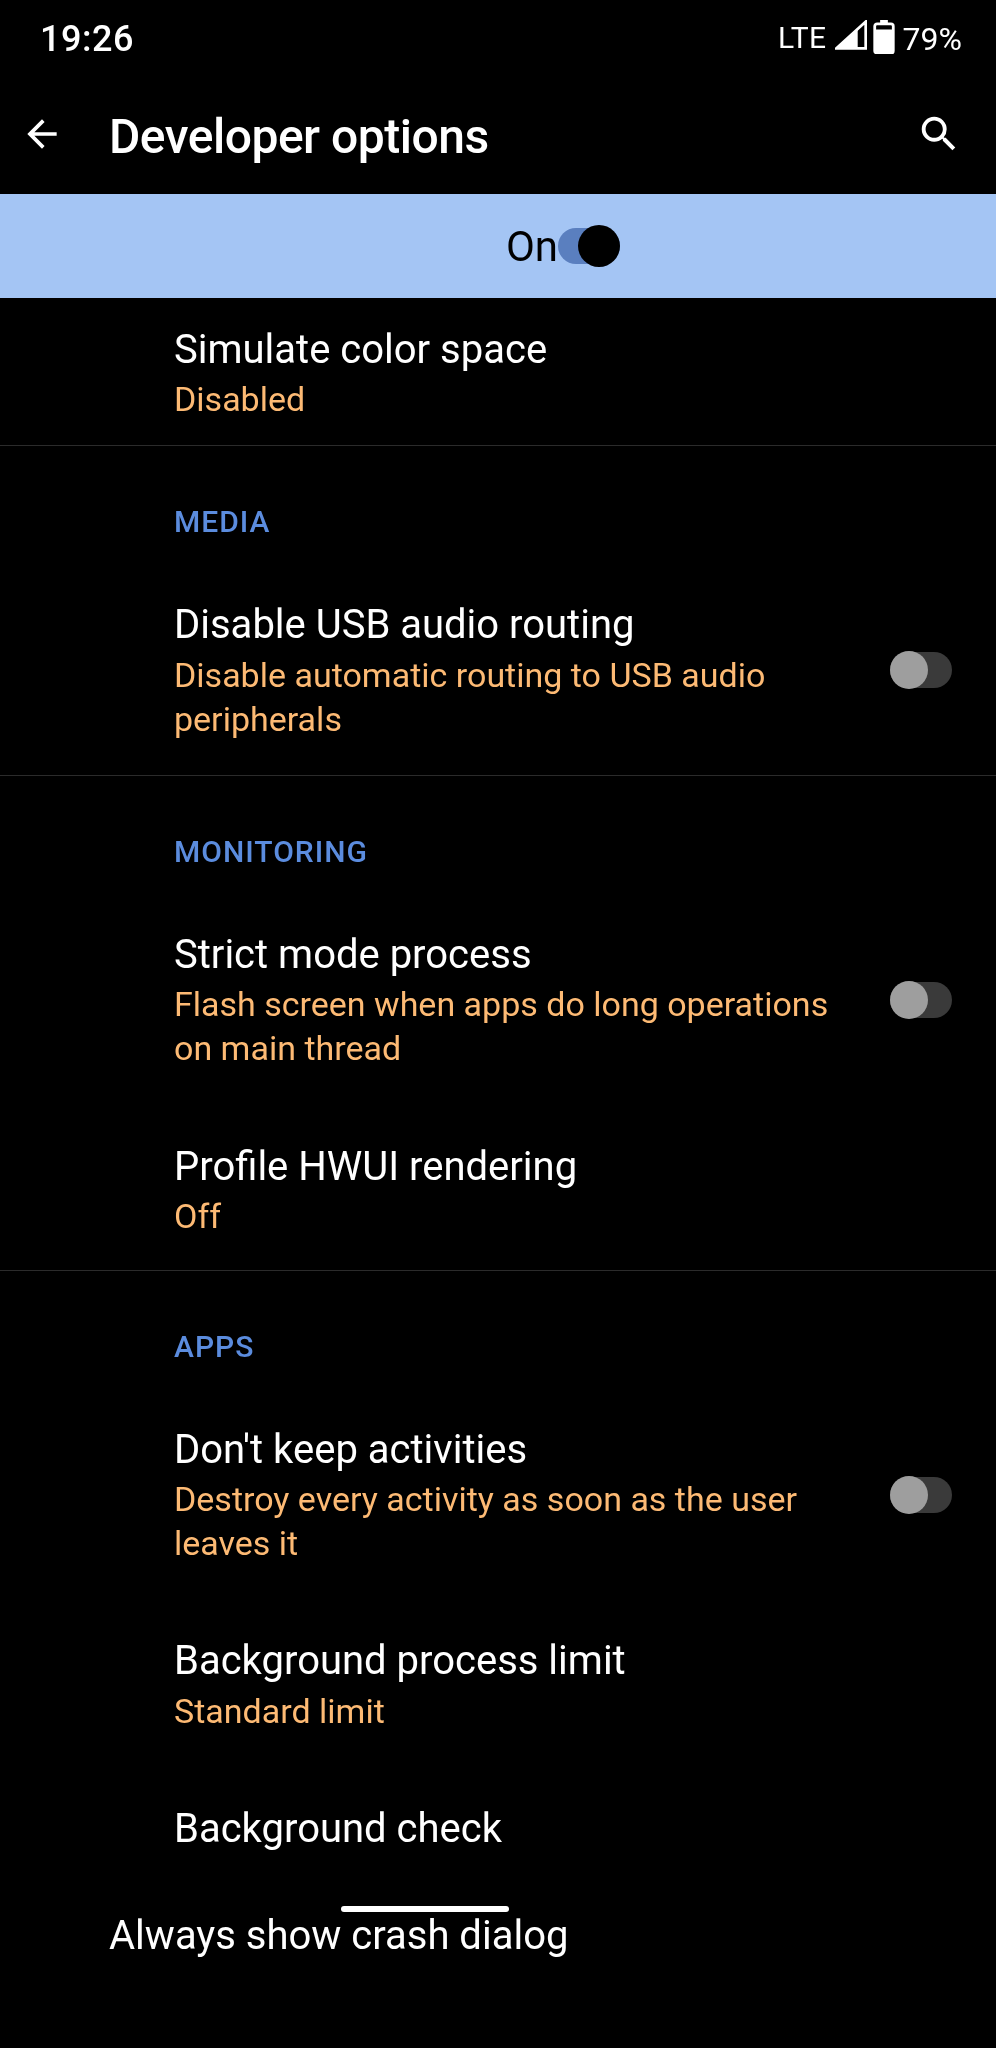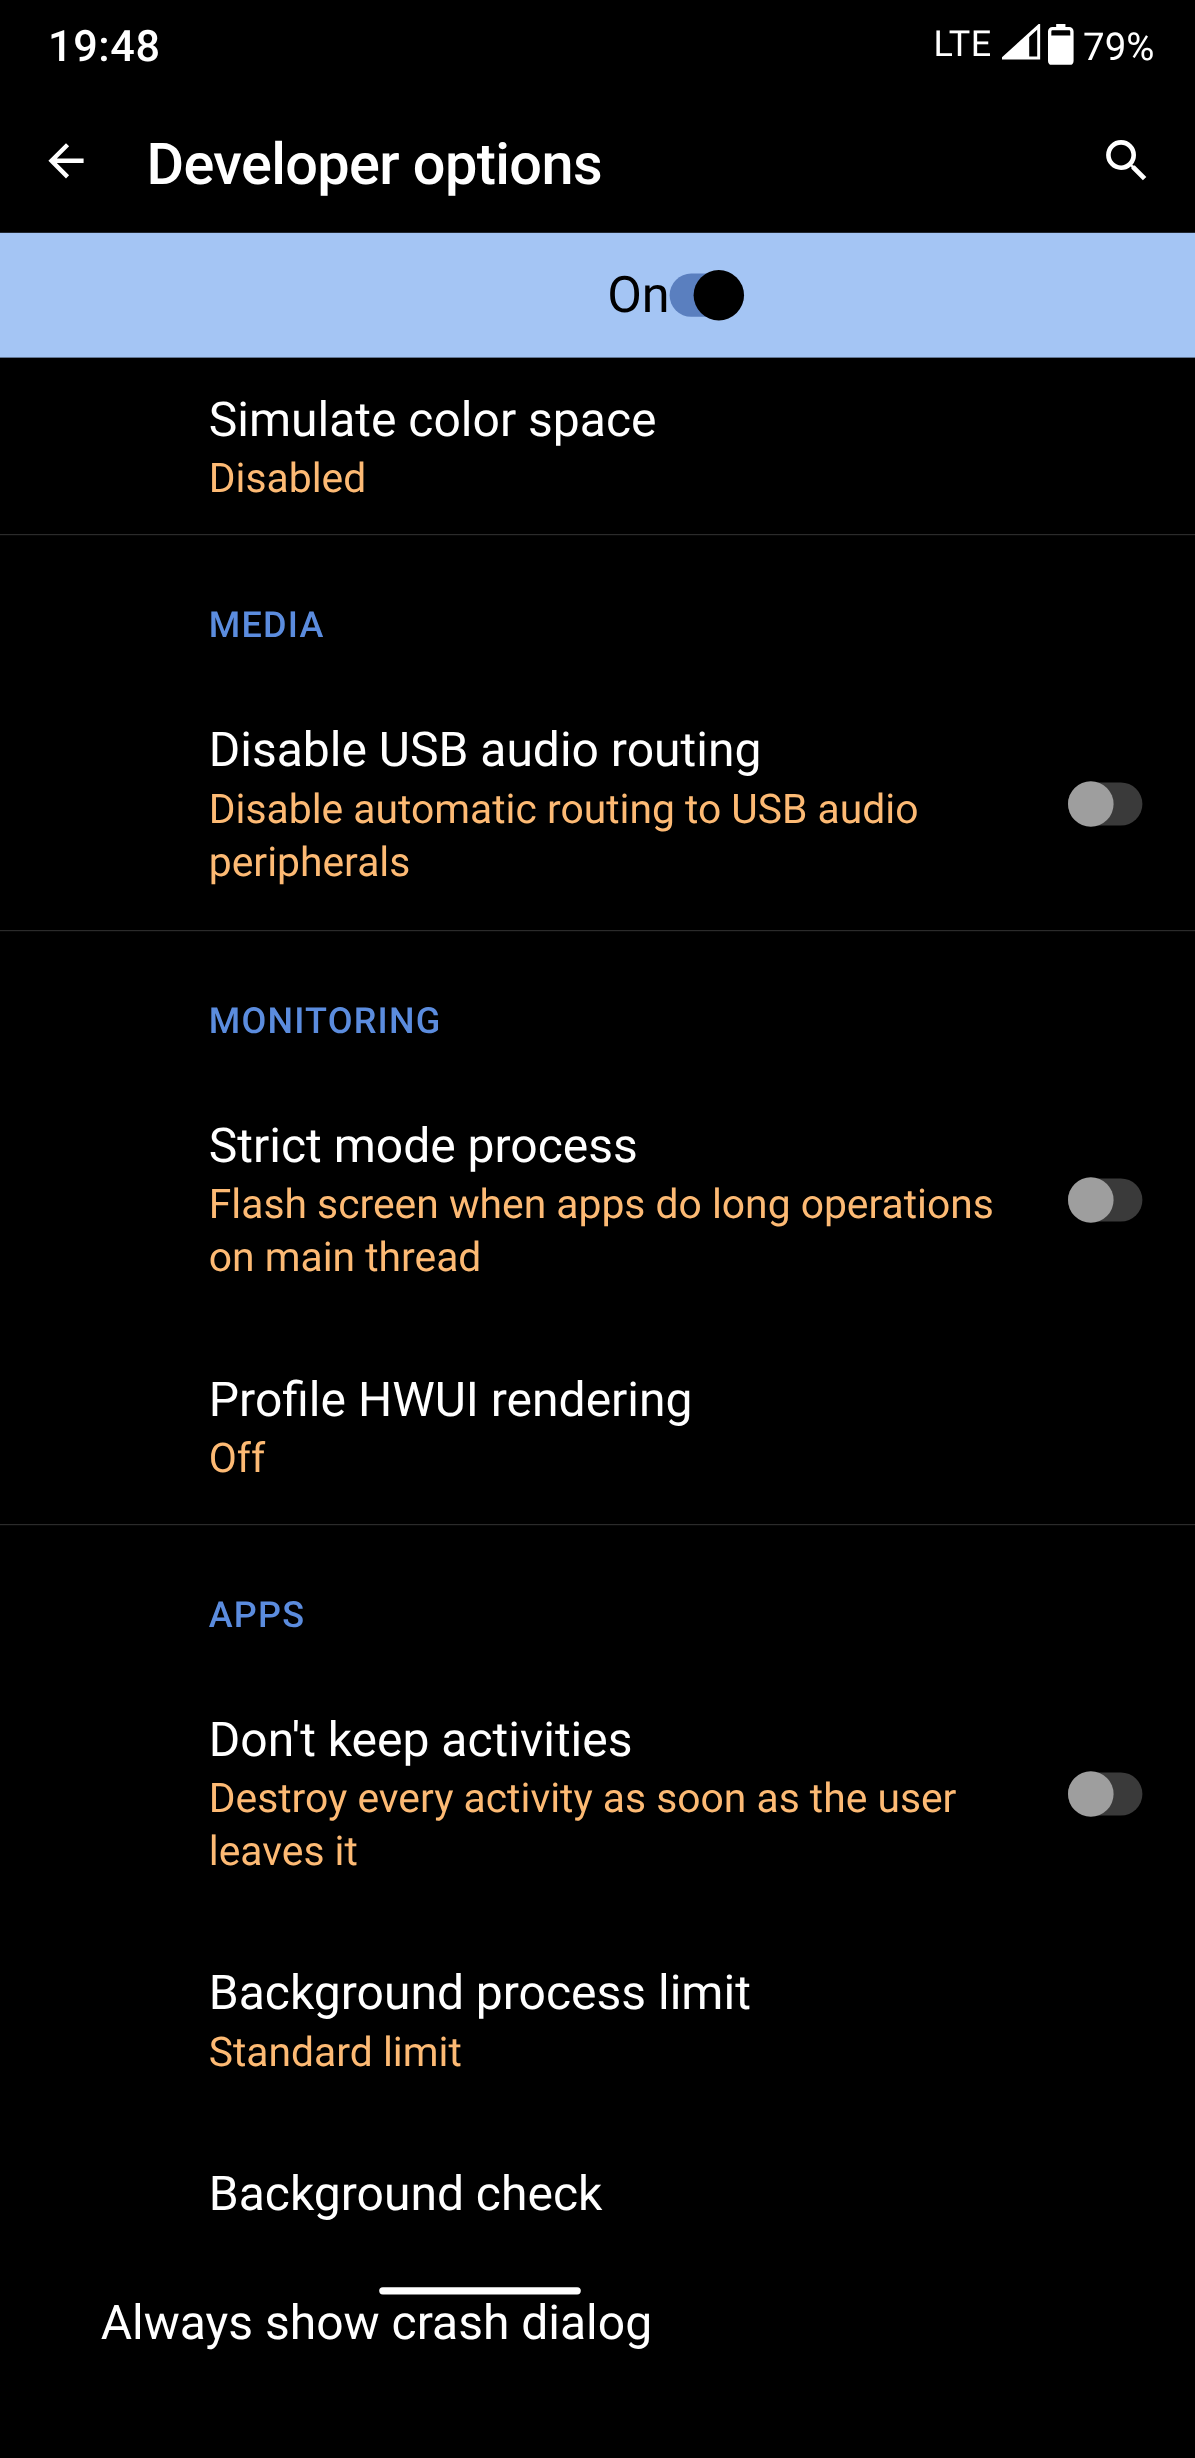--- a/index.html
+++ b/index.html
@@ -41,21 +41,21 @@
       font-weight: 400;
       letter-spacing: 0px;
       margin-left: 2px;
     }
     .signal-icon svg, .battery-icon svg { display: block; }
     
     .app-bar {
       height: 116px;
       display: flex;
       align-items: center;
-      padding: 0 34px 0 32px;
+      padding: 0 34px 0 19px;
       gap: 44px;
     }
     .back-arrow { width: 46px; height: 46px; display:flex; align-items:center; justify-content:center;}
     .app-title {
       flex: 1;
       font-size: 48px;
       font-weight: 500;
       letter-spacing: -0.5px;
     }
     .search-btn { width: 46px; height: 46px; display:flex; align-items:center; justify-content:center;}
@@ -142,21 +142,21 @@
     .item-sub {
       font-size: 34px;
       font-weight: 400;
       color: #fdba74;
       line-height: 1.3;
       margin-top: 2px;
     }
     .item.first-after-bar { padding-bottom: 24px;}
     
     .partial-row {
-      padding: 16px 44px 0 84px;
+      padding: 16px 44px 0 109px;
     }
     .partial-title {
       font-size: 40px;
       color: #fff;
       position: relative;
     }
     .partial-title::after {
       content: "";
       position: absolute;
       left: 232px;
@@ -164,21 +164,21 @@
       width: 168px;
       height: 6px;
       background: #fff;
       border-radius: 3px;
     }
   </style>
 </head>
 <body>
 
 <div class="status-bar">
-  <div class="status-time">19:48</div>
+  <div class="status-time">19:26</div>
   <div class="status-right">
     <span class="status-lte">LTE</span>
     <span class="signal-icon">
       <svg width="32" height="30" viewBox="0 0 24 22">
         <path d="M1 21 L23 21 L23 1 Z" fill="none" stroke="#fff" stroke-width="2"></path>
         <path d="M1 21 L17 21 L17 6 Z" fill="#fff"></path>
       </svg>
     </span>
     <span class="battery-icon">
       <svg width="22" height="34" viewBox="0 0 14 22">

